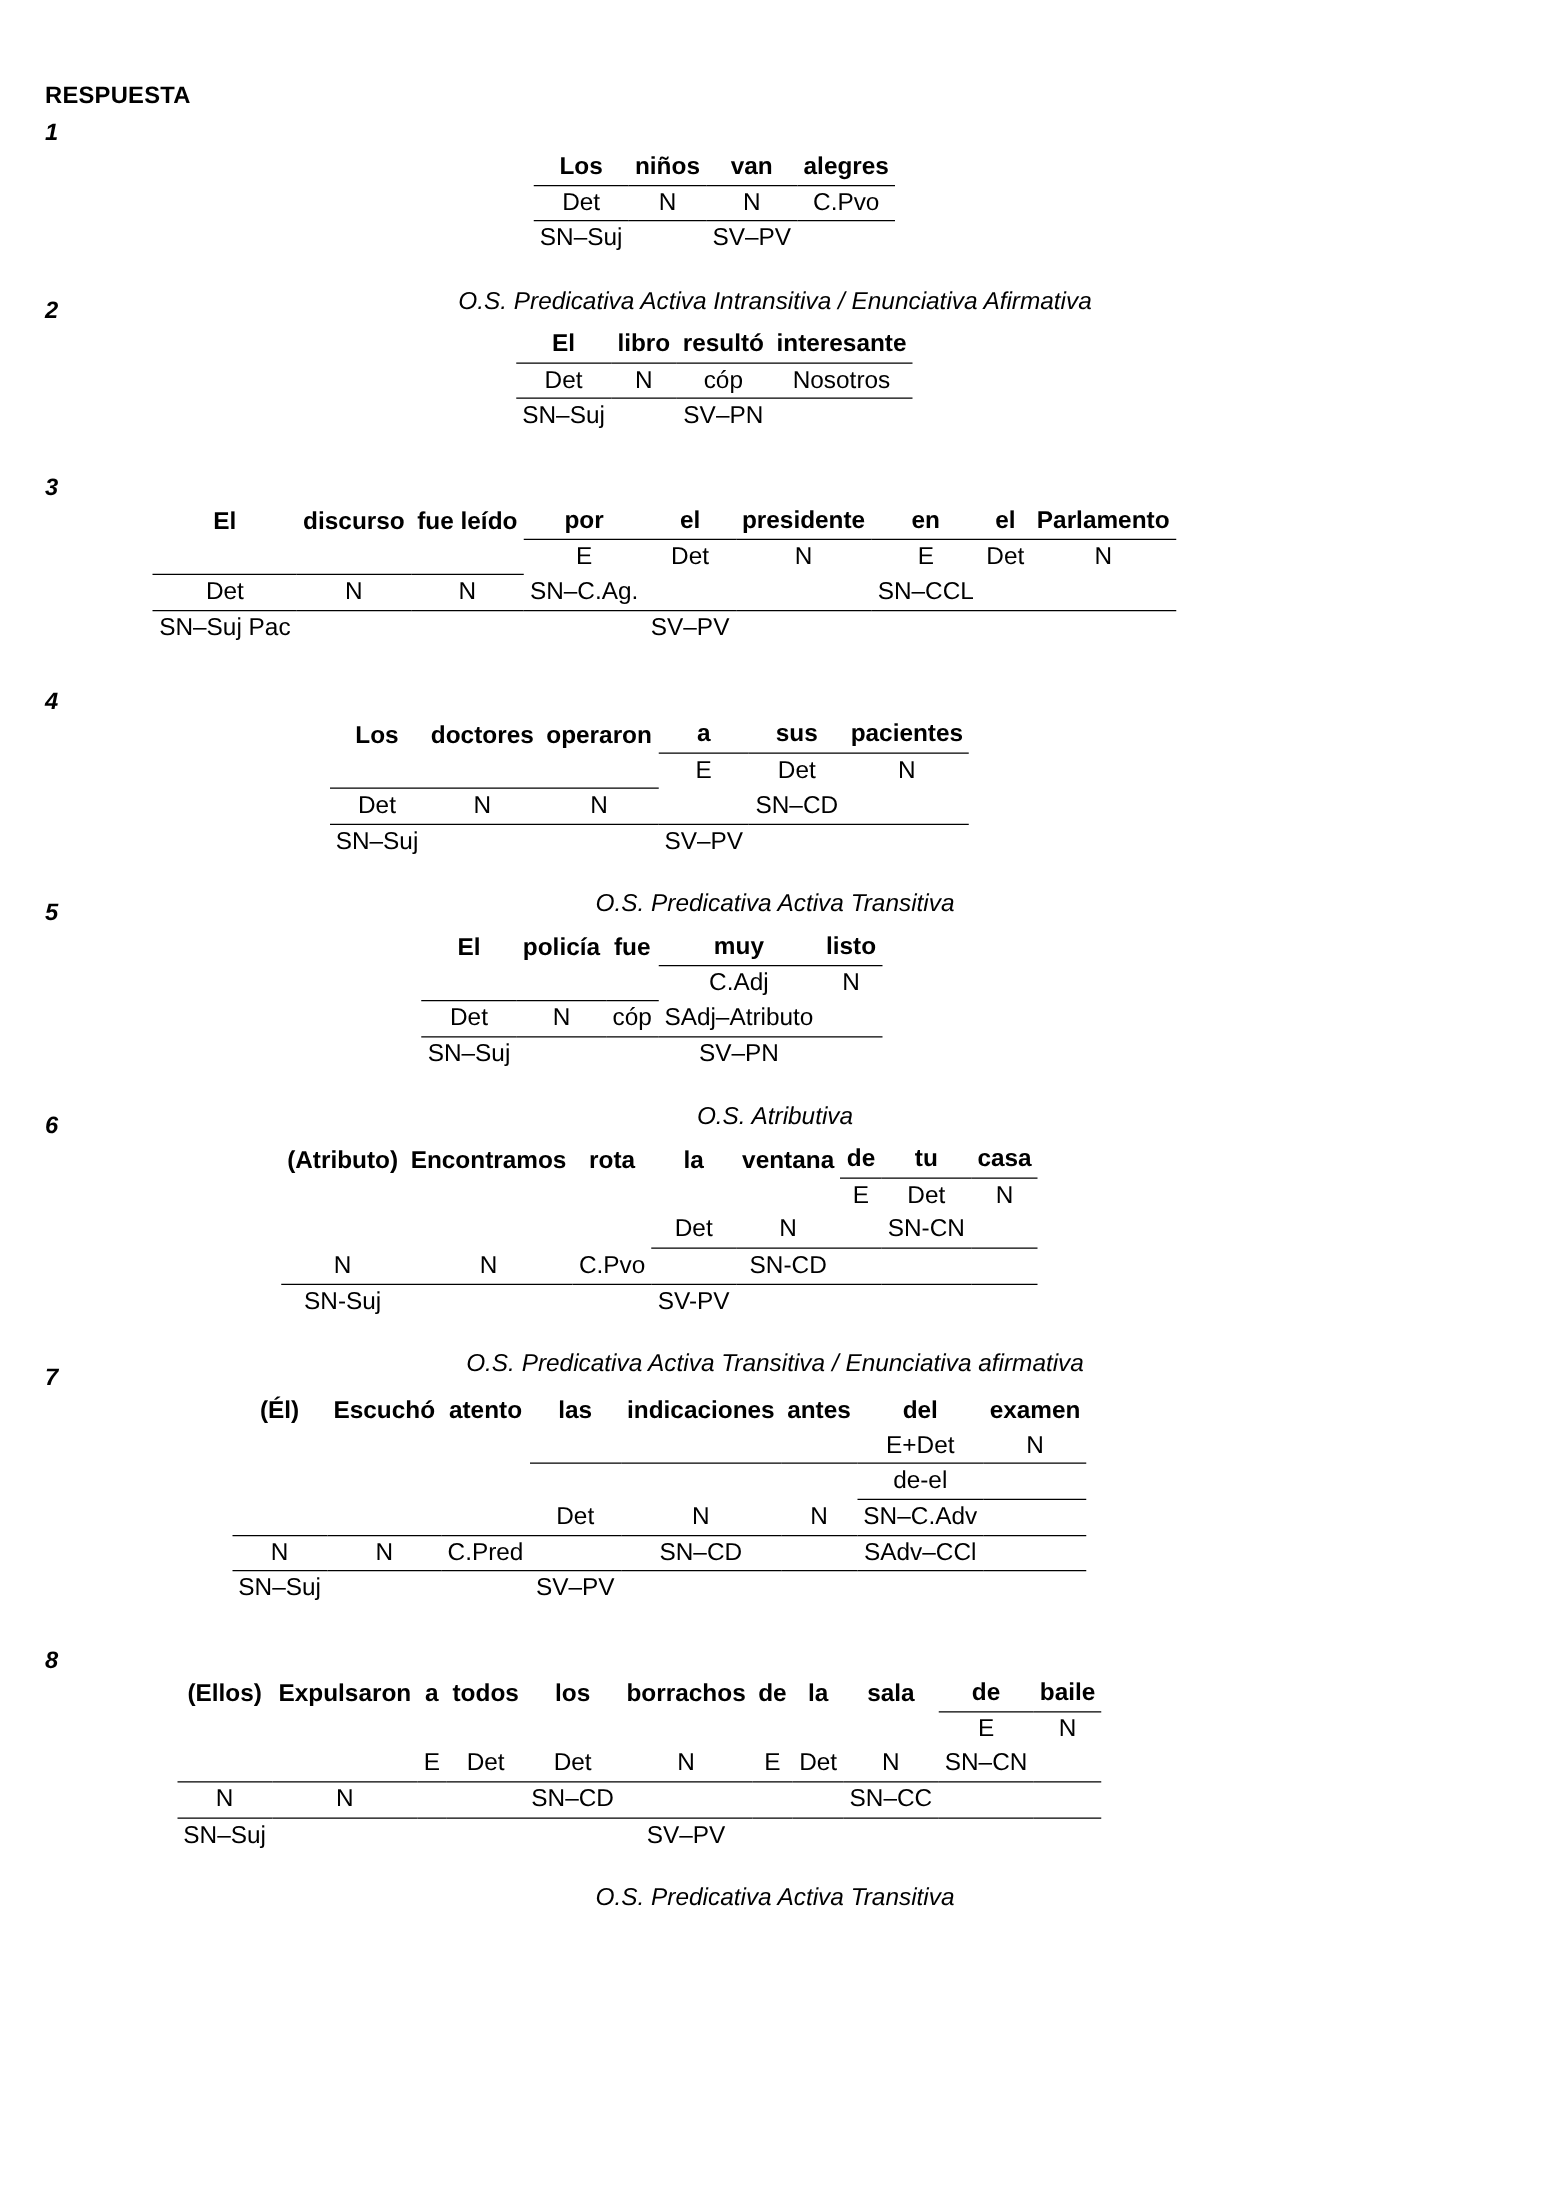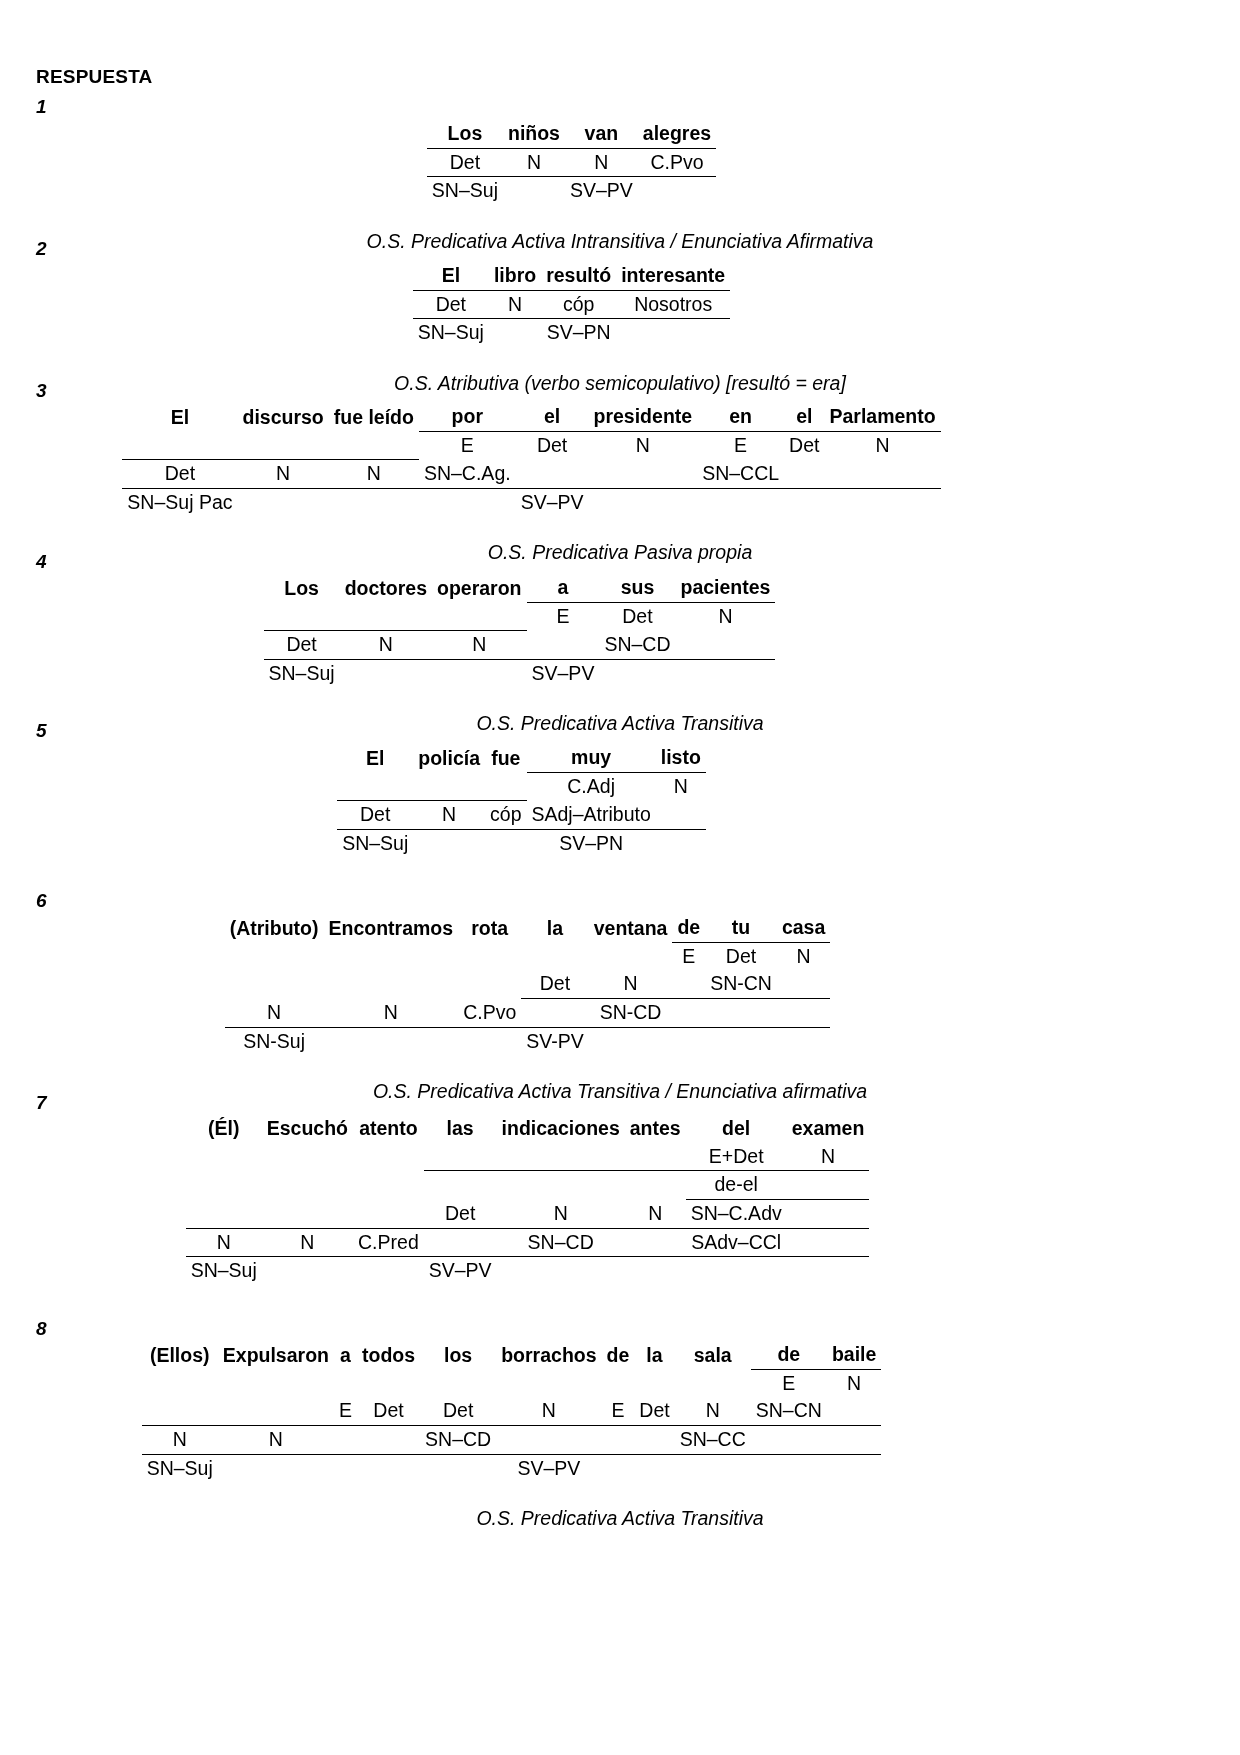--- a/index.html
+++ b/index.html
@@ -125,23 +125,20 @@
         <div class="cell ul">N</div>
         <div class="cell ul">cóp</div>
         <div class="cell ul">Nosotros</div>
       </div>
       <div class="row">
         <div class="cell">SN–Suj</div>
         <div class="cell"></div>
         <div class="cell">SV–PN</div>
         <div class="cell"></div>
       </div>
-    </div>
-    <div class="caption-wrap">
-      <div class="caption">O.S. Atributiva (verbo semicopulativo) [resultó = era]</div>
     </div>
   </div>
 
   <div class="ex-number" style="top:380px">3</div>
   <div class="exercise" style="top:403px">
     <div class="analysis" style="transform:translateX(32px)">
       <div class="row">
         <div class="cell words">El</div>
         <div class="cell words">discurso</div>
         <div class="cell words">fue leído</div>
@@ -179,23 +176,20 @@
         <div class="cell"></div>
         <div class="cell"></div>
         <div class="cell"></div>
         <div class="cell">SV–PV</div>
         <div class="cell"></div>
         <div class="cell"></div>
         <div class="cell"></div>
         <div class="cell"></div>
       </div>
     </div>
-    <div class="caption-wrap">
-      <div class="caption">O.S. Predicativa Pasiva propia</div>
-    </div>
   </div>
 
   <div class="ex-number" style="top:551px">4</div>
   <div class="exercise" style="top:574px">
     <div class="analysis" style="transform:translateX(20px)">
       <div class="row">
         <div class="cell words">Los</div>
         <div class="cell words">doctores</div>
         <div class="cell words">operaron</div>
         <div class="cell words ul">a</div>
@@ -256,20 +250,23 @@
         <div class="cell ul">SAdj–Atributo</div>
         <div class="cell ul"></div>
       </div>
       <div class="row">
         <div class="cell">SN–Suj</div>
         <div class="cell"></div>
         <div class="cell"></div>
         <div class="cell">SV–PN</div>
         <div class="cell"></div>
       </div>
+    </div>
+    <div class="caption-wrap">
+      <div class="caption">O.S. Atributiva</div>
     </div>
   </div>
 
   <div class="ex-number" style="top:890px">6</div>
   <div class="exercise" style="top:914px">
     <div class="analysis" style="transform:translateX(28px)">
       <div class="row">
         <div class="cell words">(Atributo)</div>
         <div class="cell words">Encontramos</div>
         <div class="cell words">rota</div>

